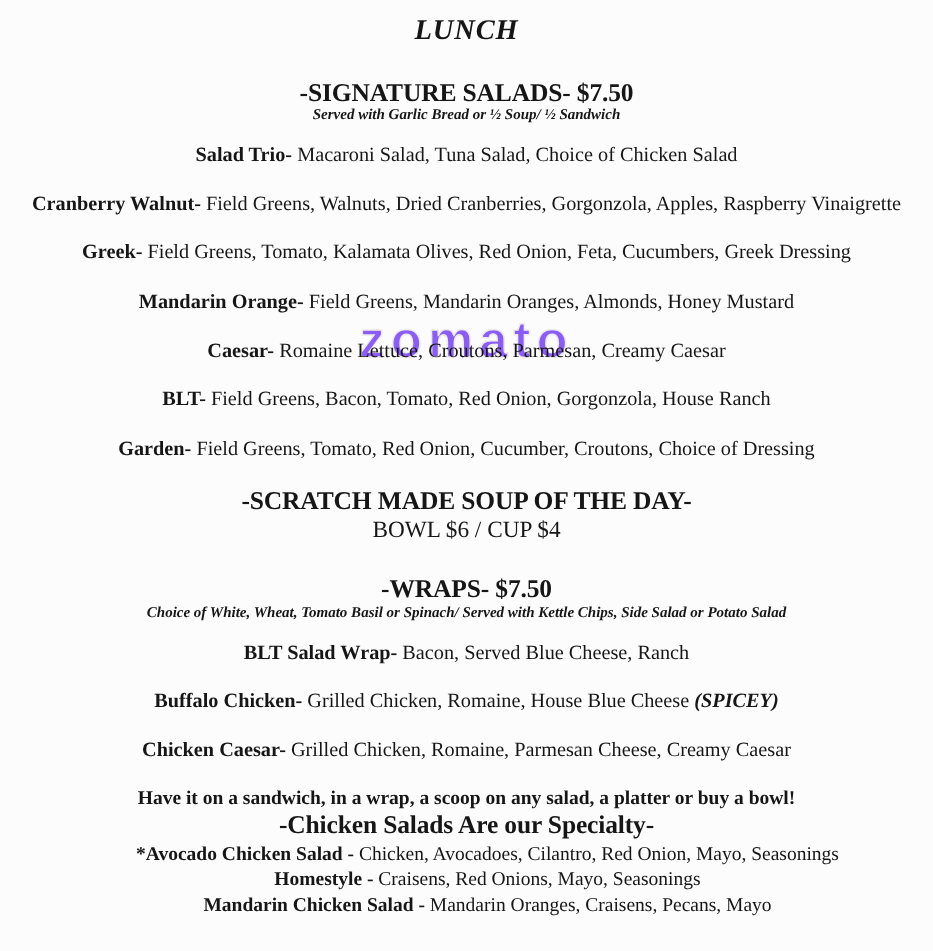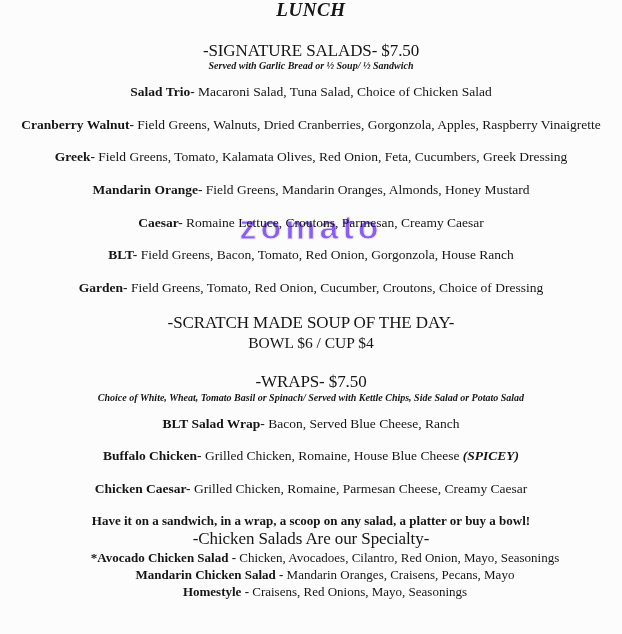--- a/index.html
+++ b/index.html
@@ -52,27 +52,28 @@
     white-space: nowrap;
     font-stretch: condensed;
   }
 
   
   #lunch-title {
     font-size: 19px;
     font-weight: 700;
     font-style: italic;
     letter-spacing: 0.6px;
+    padding-top: 11px;
     line-height: 1.1;
   }
 
   
   .section-heading {
     font-size: 17px;
-    font-weight: 400;
+    font-weight: 700;
     letter-spacing: -0.1px;
     line-height: 1.15;
   }
   .section-sub {
     font-size: 10px;
     font-weight: 700;
     font-style: italic;
     line-height: 1.2;
   }
   .section-price-line {
@@ -188,21 +189,21 @@
     <div class="sp-final"></div>
 
     <div class="line compact all-bold">Have it on a sandwich, in a wrap, a scoop on any salad, a platter or buy a bowl!</div>
     <div class="line section-heading">-Chicken Salads Are our Specialty-</div>
 
     <div class="line compact">
       <span class="name">*Avocado Chicken Salad -</span><span class="desc"> Chicken, Avocadoes, Cilantro, Red Onion, Mayo, Seasonings</span>
     </div>
 
     <div class="line compact">
+      <span class="name">Homestyle -</span><span class="desc"> Craisens, Red Onions, Mayo, Seasonings</span>
+    </div>
+
+    <div class="line compact">
       <span class="name">Mandarin Chicken Salad -</span><span class="desc"> Mandarin Oranges, Craisens, Pecans, Mayo</span>
-    </div>
-
-    <div class="line compact">
-      <span class="name">Homestyle -</span><span class="desc"> Craisens, Red Onions, Mayo, Seasonings</span>
     </div>
 
   </div>
 </div>
 
 </body></html>

